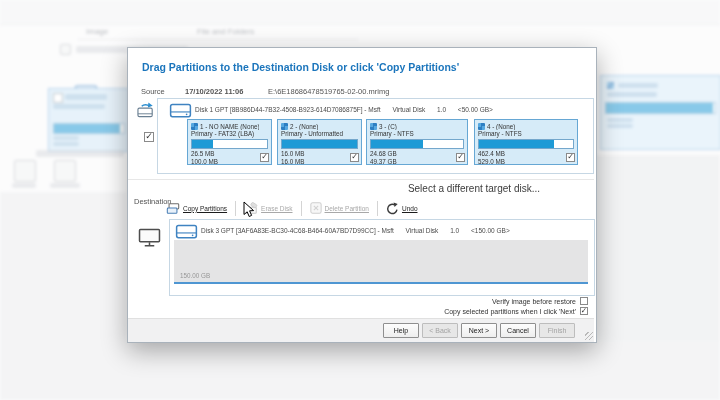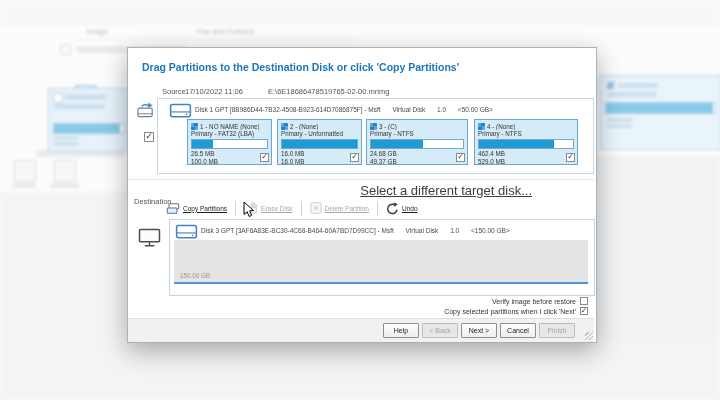--- a/index.html
+++ b/index.html
@@ -42,21 +42,21 @@
   .pfill{height:100%;background:#1e9ad6;}
   .psz{font-size:6.3px;line-height:7.5px;color:#333;margin-top:1px;white-space:nowrap;}
   .cb{background:#fff;border:1px solid #8a8a8a;display:flex;align-items:center;justify-content:center;box-sizing:border-box;}
   .cb .tick{font-family:"DejaVu Sans",sans-serif;color:#333;line-height:1;margin-top:-1px;}
   .cb-part{position:absolute;right:2px;bottom:2px;width:9px;height:9px;}
   .cb-part .tick{font-size:8px;}
   .cb-disk{left:16px;top:84px;width:10px;height:10px;}
   .cb-disk .tick{font-size:9px;}
   .divline{left:0px;top:131px;width:466px;height:1px;background:#e7e7e7;}
   .destlbl{left:6px;top:149px;font-size:7.5px;color:#555;}
-  .destlink{top:135px;right:64px;font-size:13px;color:#3c3c3c;text-decoration:underline;white-space:nowrap;cursor:pointer;}
+  .destlink{top:135px;right:56px;font-size:10px;color:#3c3c3c;white-space:nowrap;cursor:pointer;}
   
   .tbar{left:38px;top:150px;height:20px;display:flex;align-items:center;gap:8px;}
   .titem{display:flex;align-items:center;gap:3px;font-size:6.5px;color:#1c1c1c;white-space:nowrap;cursor:pointer;}
   .titem .lab{text-decoration:underline;}
   .titem.disabled{color:#a8a8a8;cursor:default;}
   .titem.disabled svg{opacity:.55;filter:grayscale(1);}
   .tsep{width:1px;height:15px;background:#d4d4d4;}
   .destbox{left:41px;top:171px;width:424px;height:75px;}
   .unalloc{left:46px;top:192px;width:414px;height:42px;background:#e4e4e5;border-bottom:2px solid #4f96d2;box-sizing:content-box;}
   .unalloc .sz{position:absolute;left:6px;bottom:3px;font-size:6.3px;color:#969696;}
@@ -120,22 +120,22 @@
       <div class="abs blob-blue" style="left:6px;top:48px;width:26px;height:4px;"></div>
     </div>
     <div class="abs bg-gray" style="left:595px;top:155px;width:125px;height:245px;background:#e9eaec;"></div>
     <div class="abs bg-gray" style="left:0;top:341px;width:720px;height:59px;"></div>
   </div>
   <div class="dim"></div>
 
   <div class="dialog">
     <div class="abs dlg-title">Drag Partitions to the Destination Disk or click 'Copy Partitions'</div>
 
-    <div class="abs srcrow" style="left:13px;margin-left:21px;">Source</div>
-    <div class="abs srcrow" style="left:57px;">17/10/2022 11:06</div>
+    <div class="abs srcrow" style="left:13px;">Source</div>
+    <div class="abs srcrow" style="left:57px;font-weight:bold;">17/10/2022 11:06</div>
     <div class="abs srcrow" style="left:140px;">E:\6E18686478519765-02-00.mrimg</div>
 
     <svg class="abs" style="left:9px;top:53px;" width="19" height="18" viewBox="0 0 20 18">
       <rect x="1" y="7" width="15" height="9" rx="1.5" fill="#fff" stroke="#6a7f92" stroke-width="1.2"></rect>
       <path d="M1 13 h15" stroke="#6a7f92" stroke-width="1"></path>
       <path d="M13 5 a5 4 0 0 0 -8 0" fill="none" stroke="#2e8fd0" stroke-width="1.6"></path>
       <polygon points="12,1 16.5,4.5 11.5,6.3" fill="#2e8fd0"></polygon>
     </svg>
     <span class="abs cb cb-disk">
         <span class="tick">✓</span>

